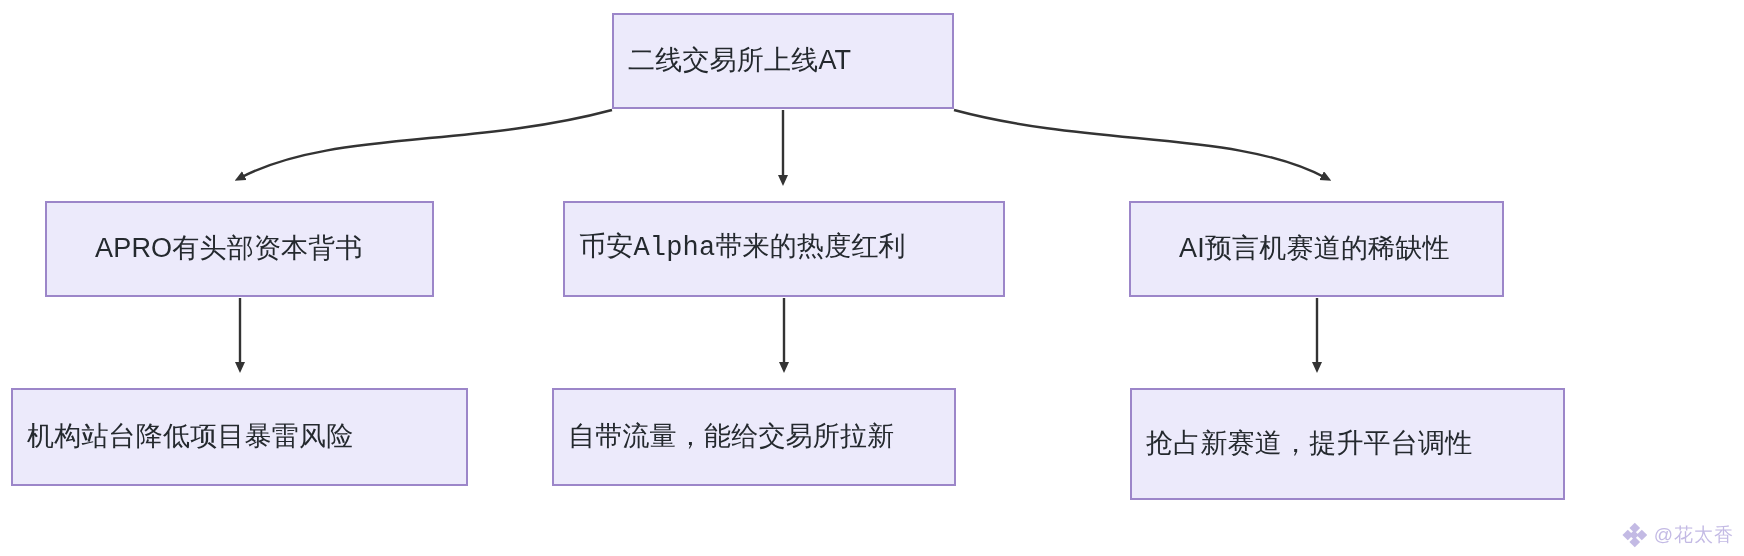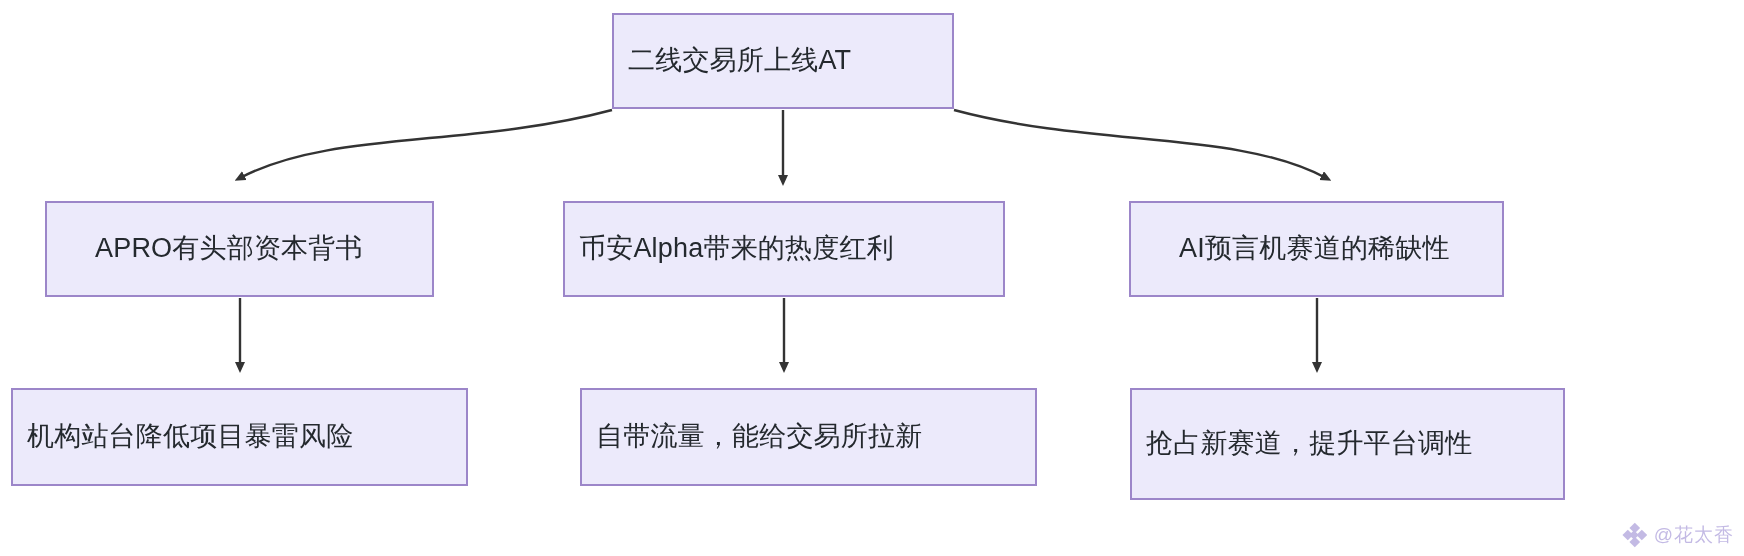--- a/index.html
+++ b/index.html
@@ -41,24 +41,24 @@
     letter-spacing: 0.2px;
     padding: 4px 14px;
     white-space: nowrap;
   }
   .node-label {
     display: block;
   }
   
   #node-root      { left: 612px;  top: 13px;  width: 342px; height: 96px; }
   #node-mid-1     { left: 45px;   top: 201px; width: 389px; height: 96px; padding-left: 48px; }
-  #node-mid-2     { left: 563px;  top: 201px; width: 442px; height: 96px; }
+  #node-mid-2     { left: 563px;  top: 201px; width: 442px; height: 96px; font-family: Liberation Mono, monospace; }
   #node-mid-3     { left: 1129px; top: 201px; width: 375px; height: 96px; padding-left: 48px; }
   #node-leaf-1    { left: 11px;   top: 388px; width: 457px; height: 98px; }
-  #node-leaf-2    { left: 580px;  top: 388px; width: 457px; height: 98px; }
+  #node-leaf-2    { left: 552px;  top: 388px; width: 404px; height: 98px; }
   #node-leaf-3    { left: 1100px; top: 388px; width: 435px; height: 112px; margin-left: 30px; }
 
   
   #watermark {
     position: absolute;
     right: 10px;
     bottom: 8px;
     display: flex;
     align-items: flex-start;
     gap: 7px;

